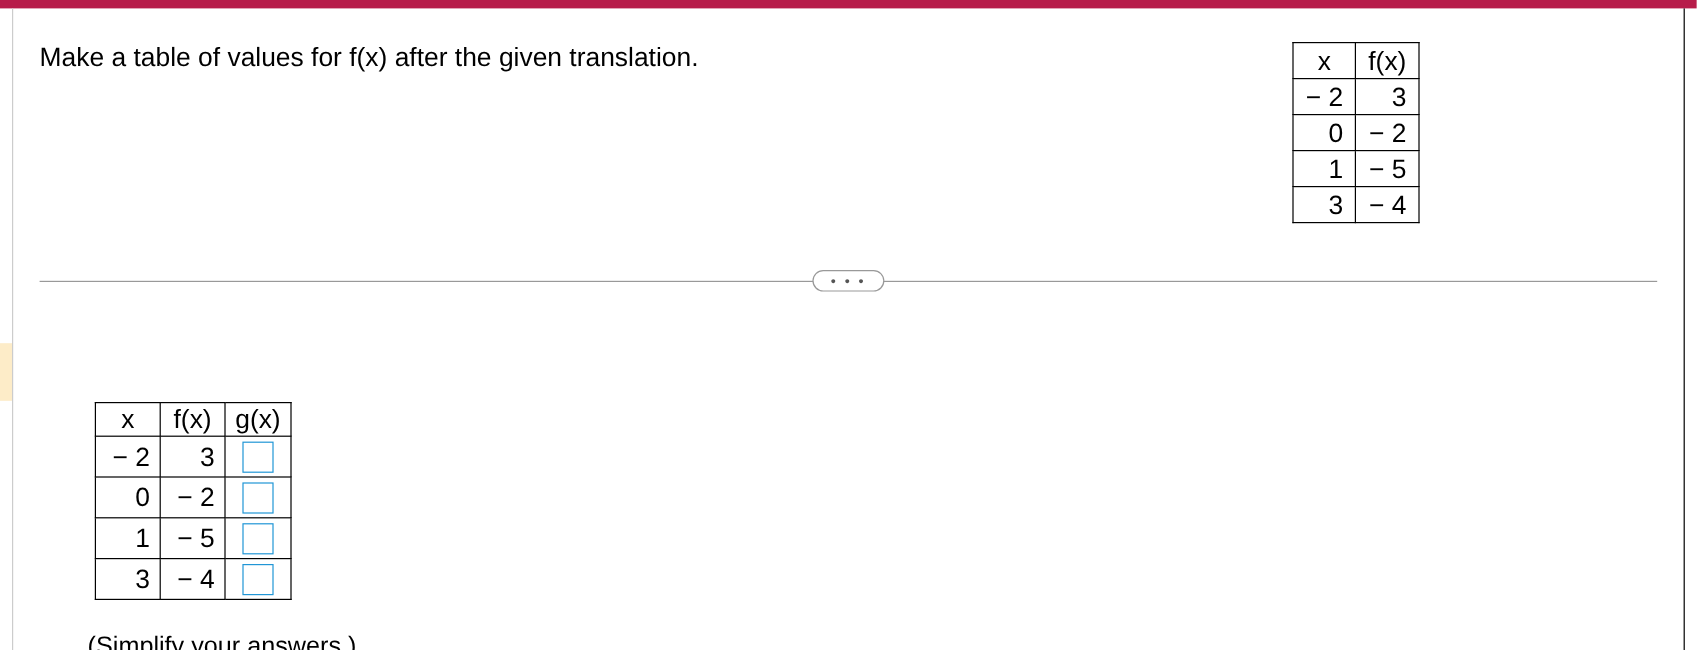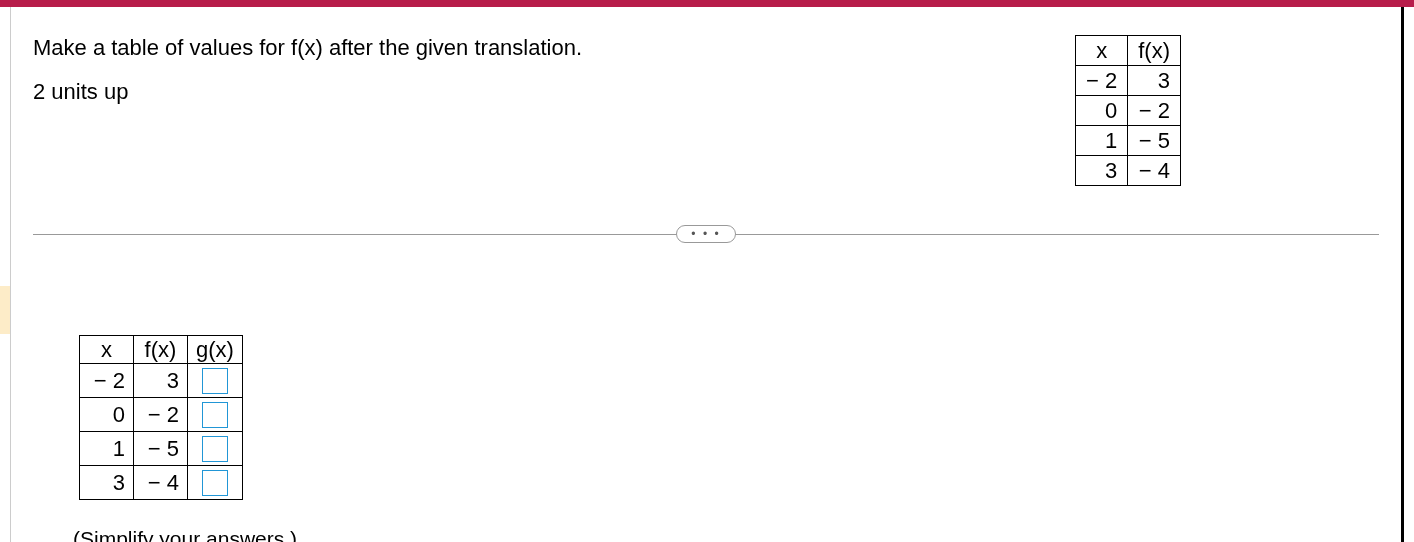--- a/index.html
+++ b/index.html
@@ -24,21 +24,21 @@
       position: absolute;
       left: 0;
       top: 286px;
       width: 10px;
       height: 48px;
       background: #fdecc8;
     }
     .content {
       position: relative;
       border-left: 1px solid #ccc;
-      border-right: 3px solid #000000;
+      border-right: 1px solid #000000;
       margin-left: 10px;
       margin-right: 10px;
       height: calc(100% - 7px);
       padding: 28px 22px 12px 22px;
     }
     .problem-text {
       font-size: 22px;
       color: #000;
       margin-bottom: 18px;
     }
@@ -142,21 +142,20 @@
   </style>
 </head>
 <body>
 
 <div class="top-bar"></div>
 <div class="left-accent"></div>
 
 <div class="content">
 
   <div class="problem-text">Make a table of values for f(x) after the given translation.</div>
-  <div class="translation-text">2 units up</div>
 
   <table class="given-table">
     <tbody>
         <tr>
       <th>x</th>
       <th>f(x)</th>
     </tr>
     <tr>
       <td><span class="neg">− 2</span></td>
       <td>3</td>

